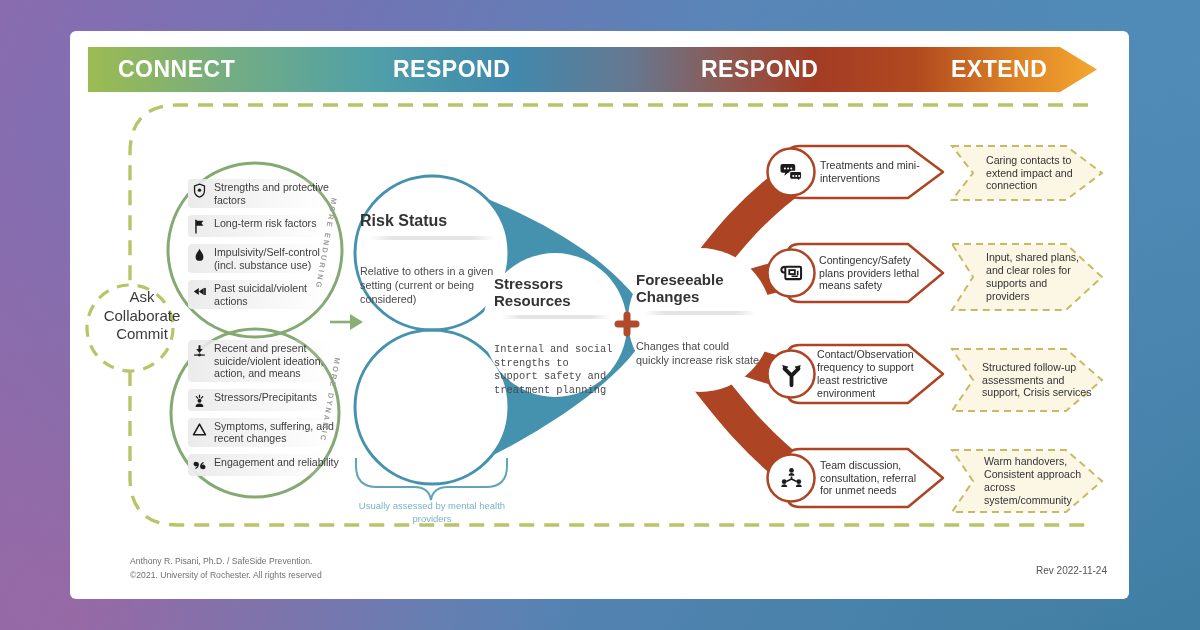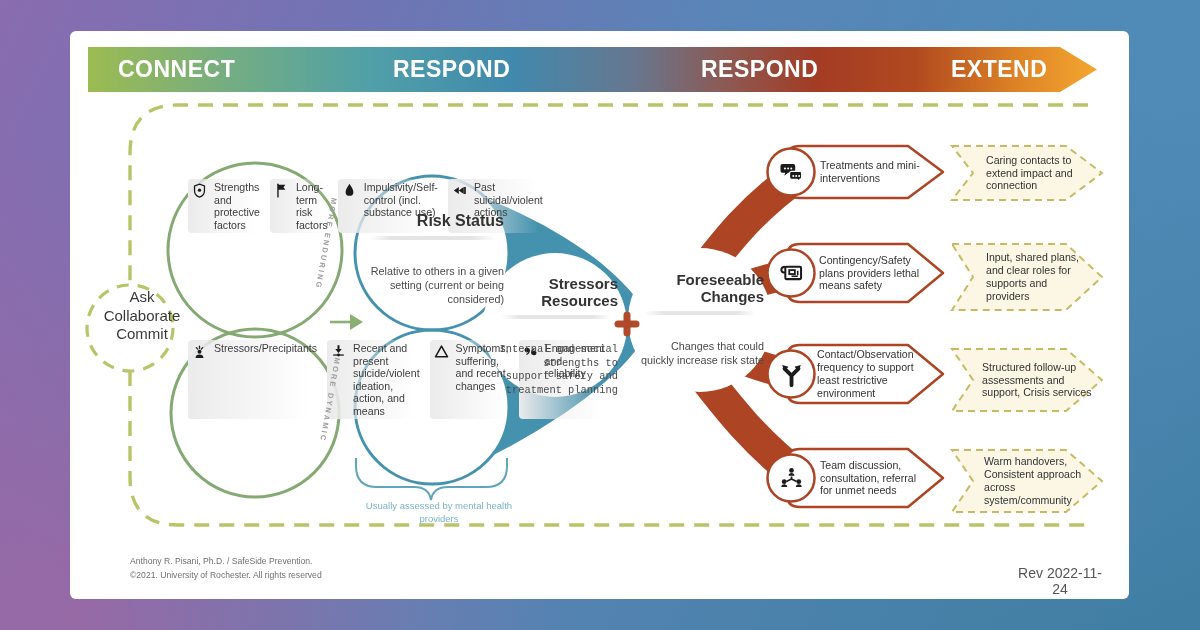--- a/index.html
+++ b/index.html
@@ -9,35 +9,35 @@
       radial-gradient(circle at 6% 98%, rgba(196,92,146,.45), rgba(196,92,146,0) 38%),
       radial-gradient(circle at 100% 10%, rgba(90,150,200,.5), rgba(90,150,200,0) 45%),
       linear-gradient(115deg,#8a6cb0 0%,#7174b4 24%,#5a83b6 48%,#4a82ab 72%,#3f7da2 100%);}
   .card{position:absolute;left:70px;top:31px;width:1059px;height:568px;background:#fff;border-radius:6px;}
   .banner{position:absolute;left:88px;top:47px;width:1009px;height:45px;
     clip-path:polygon(0 0,972px 0,100% 50%,972px 100%,0 100%);
     background:linear-gradient(90deg,#9cbb51 0%,#74ad82 14%,#50a0a8 28%,#4189ad 42%,#67778f 54%,#8c5a54 63%,#a33c25 72%,#b1491f 82%,#dd8326 92%,#f4a72f 100%);}
   .phase{position:absolute;top:0;height:45px;display:flex;align-items:center;color:#fff;font-weight:bold;font-size:23px;letter-spacing:.5px;}
   .overlay{position:absolute;left:0;top:0;}
   .ask-label{position:absolute;left:80px;top:288px;width:124px;text-align:center;font-size:15px;line-height:1.24;color:#3a3a3a;white-space:pre-line;}
-  .items{position:absolute;display:flex;flex-direction:row;gap:7px;}
+  .items{position:absolute;display:flex;flex-direction:column;gap:7px;}
   .item{display:flex;align-items:flex-start;gap:6px;background:linear-gradient(90deg,#ebebeb 0%,rgba(255,255,255,0) 92%);border-radius:4px;padding:2px 3px;}
   .item svg{flex:0 0 auto;margin-top:1px;}
   .item-label{font-size:10.6px;line-height:1.18;color:#3d3d3d;}
   .rot{position:absolute;writing-mode:vertical-rl;font-size:7.5px;letter-spacing:2.2px;color:#9a9a9a;font-weight:bold;transform:rotate(10deg);}
-  .circle-text{position:absolute;text-align:right;}
+  .circle-text{position:absolute;text-align:left;}
   .circle-title{font-size:16px;font-weight:bold;color:#333;line-height:1.1;}
   .divider{height:4px;border-radius:2px;width:88%;margin:6px auto;opacity:.7;
     background:linear-gradient(90deg,rgba(0,0,0,0) 0%,#d9d9d9 18%,#d9d9d9 82%,rgba(0,0,0,0) 100%);}
   .circle-body{font-size:10.8px;line-height:1.3;color:#4a4a4a;margin-top:24px;}
   .badge-label,.extend-label{position:absolute;display:flex;align-items:center;font-size:10.6px;line-height:1.22;color:#333;}
   .badge-icon{position:absolute;width:27px;height:27px;}
-  .bracket-note{position:absolute;left:352px;top:500px;width:160px;text-align:center;font-size:9.5px;line-height:1.35;color:#79b4c6;margin-left:7px;}
+  .bracket-note{position:absolute;left:352px;top:500px;width:160px;text-align:center;font-size:9.5px;line-height:1.35;color:#79b4c6;}
   .footer-attr{position:absolute;left:130px;top:555px;font-size:8.6px;color:#707070;line-height:1.6;}
-  .footer-rev{position:absolute;left:1013px;top:565px;width:94px;font-size:14px;color:#555;text-align:center;}
+  .footer-rev{position:absolute;left:1013px;top:565px;width:94px;font-size:10px;color:#555;text-align:right;}
 </style>
 </head>
 <body>
 
 <div id="canvas">
   <div class="card"></div>
 
   <div class="banner">
     <div class="phase" style="left:30px">CONNECT</div>
     <div class="phase" style="left:305px">RESPOND</div>
@@ -140,33 +140,33 @@
         <rect x="18.5" y="7" width="2.4" height="10" fill="#1b1b1b"></rect>
       </svg>
       <span class="item-label">Past suicidal/violent actions</span>
     </div>
   </div>
   <div class="rot" style="left:320px;top:197px;height:112px;">MORE ENDURING</div>
 
   <div class="items" style="left:188px;top:340px;width:158px;">
     <div class="item">
       <svg width="17" height="17" viewBox="0 0 24 24">
+        <path d="M10.6 3 h2.8 v5.5 h3.2 L12 14 L7.4 8.5 h3.2 Z" fill="#1b1b1b"></path>
+        <path d="M4.5 17 H19.5" stroke="#1b1b1b" stroke-width="1.8"></path>
+        <circle cx="12" cy="17" r="2.1" fill="#1b1b1b"></circle>
+      </svg>
+      <span class="item-label">Recent and present suicide/violent ideation, action, and means</span>
+    </div>
+    <div class="item">
+      <svg width="17" height="17" viewBox="0 0 24 24">
         <circle cx="12" cy="12.5" r="2.8" fill="#1b1b1b"></circle>
         <path d="M6.5 21 c0-3.2 2.4-4.6 5.5-4.6 s5.5 1.4 5.5 4.6 Z" fill="#1b1b1b"></path>
         <path d="M7.5 6.5 l2 2.2 M12 4.5 v3 M16.5 6.5 l-2 2.2" stroke="#1b1b1b" stroke-width="1.8" stroke-linecap="round"></path>
       </svg>
       <span class="item-label">Stressors/Precipitants</span>
-    </div>
-    <div class="item">
-      <svg width="17" height="17" viewBox="0 0 24 24">
-        <path d="M10.6 3 h2.8 v5.5 h3.2 L12 14 L7.4 8.5 h3.2 Z" fill="#1b1b1b"></path>
-        <path d="M4.5 17 H19.5" stroke="#1b1b1b" stroke-width="1.8"></path>
-        <circle cx="12" cy="17" r="2.1" fill="#1b1b1b"></circle>
-      </svg>
-      <span class="item-label">Recent and present suicide/violent ideation, action, and means</span>
     </div>
     <div class="item">
       <svg width="17" height="17" viewBox="0 0 24 24">
         <path d="M12 4.5 L20.5 19.5 H3.5 Z" fill="none" stroke="#1b1b1b" stroke-width="2.2" stroke-linejoin="round"></path>
       </svg>
       <span class="item-label">Symptoms, suffering, and recent changes</span>
     </div>
     <div class="item">
       <svg width="17" height="17" viewBox="0 0 24 24">
         <path id="commaA" d="M8 7 a3.2 3.2 0 0 1 3.2 3.2 c0 3.4 -1.8 5.6 -4.6 6.6 l-0.7 -1.2 c1.7 -0.8 2.7 -1.9 3 -3.3 A3.2 3.2 0 1 1 8 7 Z" fill="#1b1b1b"></path>

